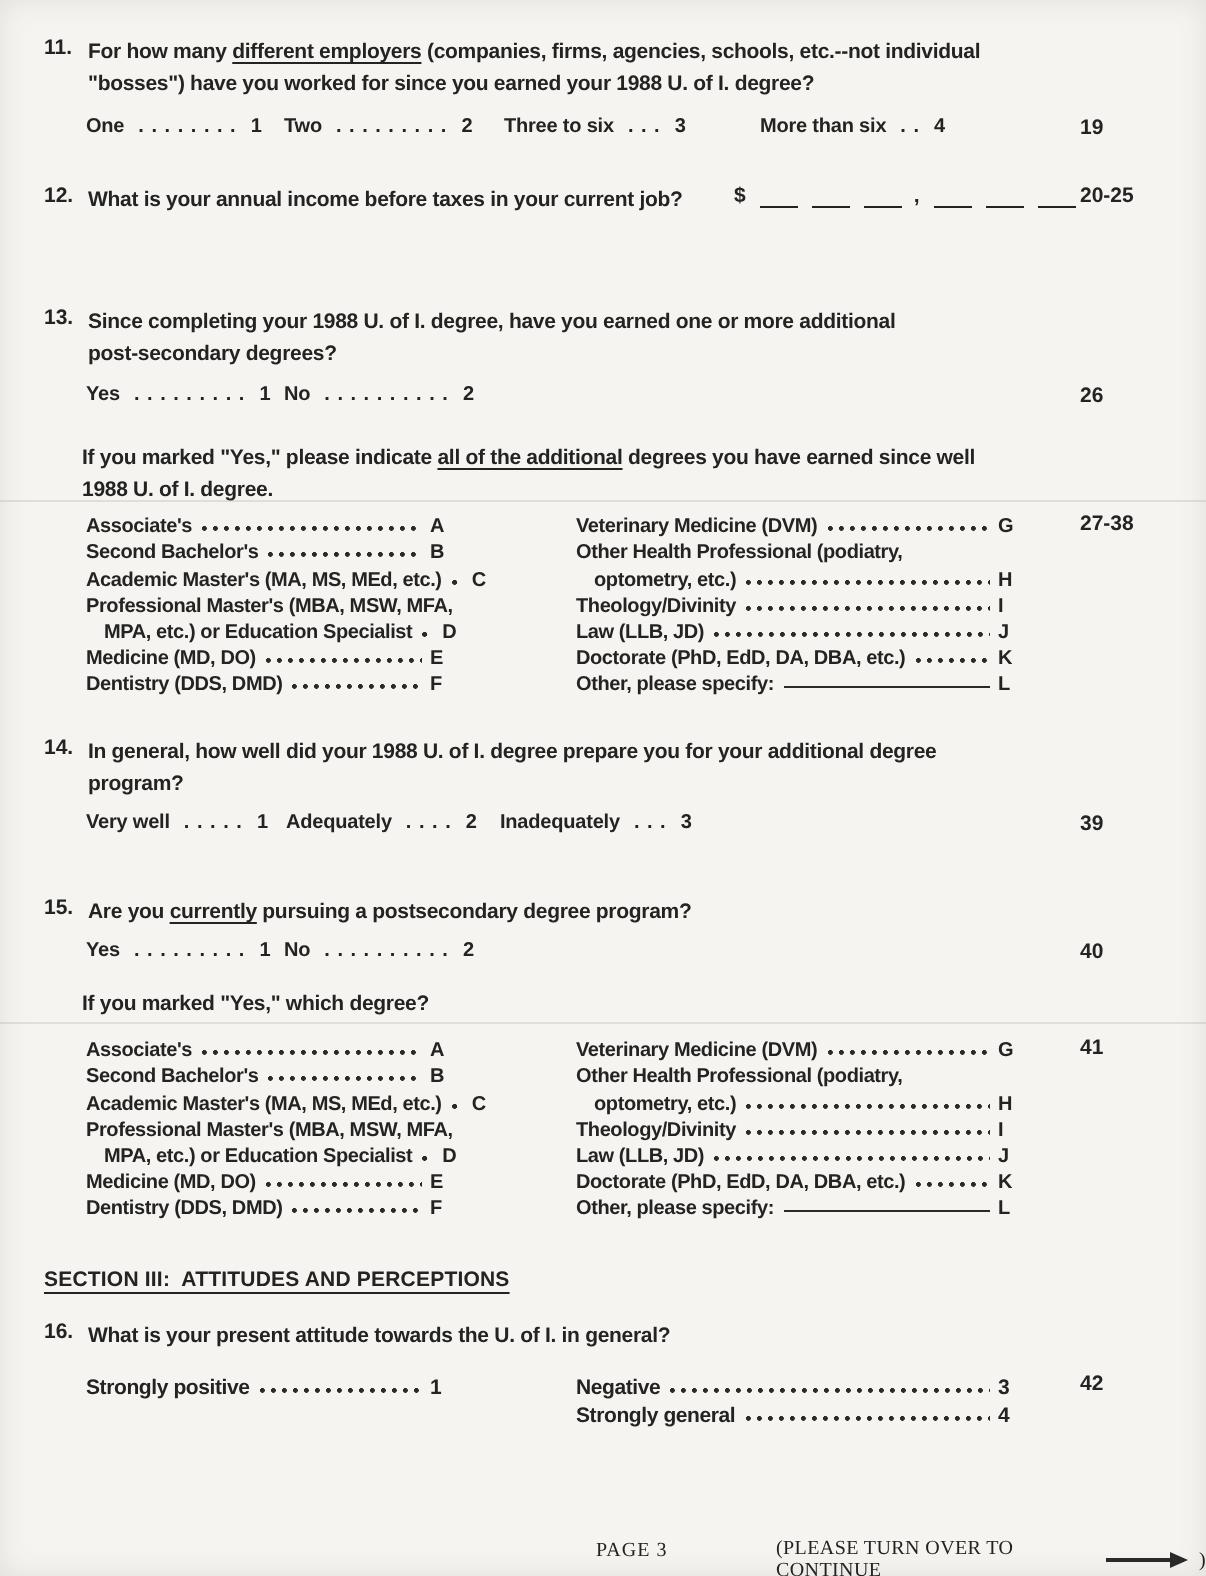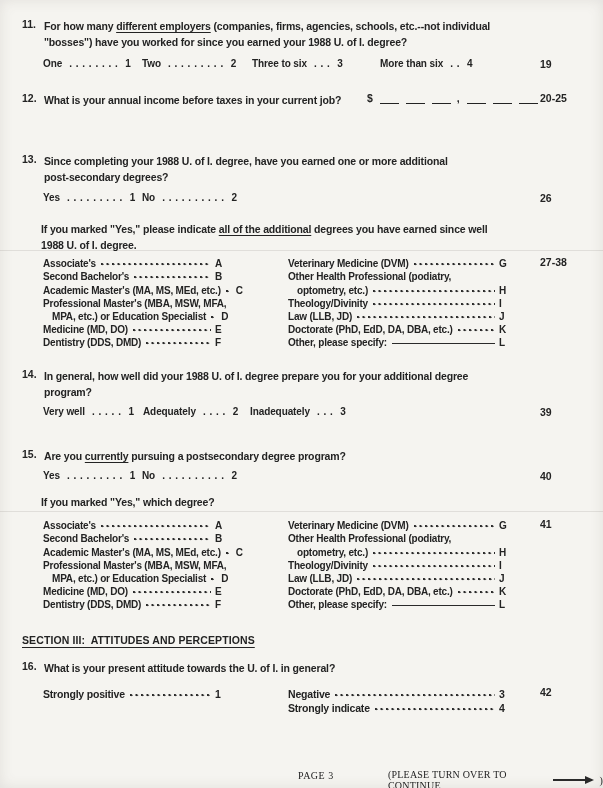--- a/index.html
+++ b/index.html
@@ -308,21 +308,21 @@
         </div>
       </div>
     <div class="dcol right">
 
     <div class="ditem i0">
           <span>Negative</span>
           <span class="lead"></span>
           <span class="dcode">3</span>
         </div>
         <div class="ditem i1">
-          <span>Strongly indicate</span>
+          <span>Strongly general</span>
           <span class="lead"></span>
           <span class="dcode">4</span>
         </div>
       </div>
   </div>
   <span class="code" style="top:686px">42</span>
 
   <div class="footer-page">PAGE 3</div>
   <div class="footer-note">
     <span>(PLEASE TURN OVER TO CONTINUE</span>

